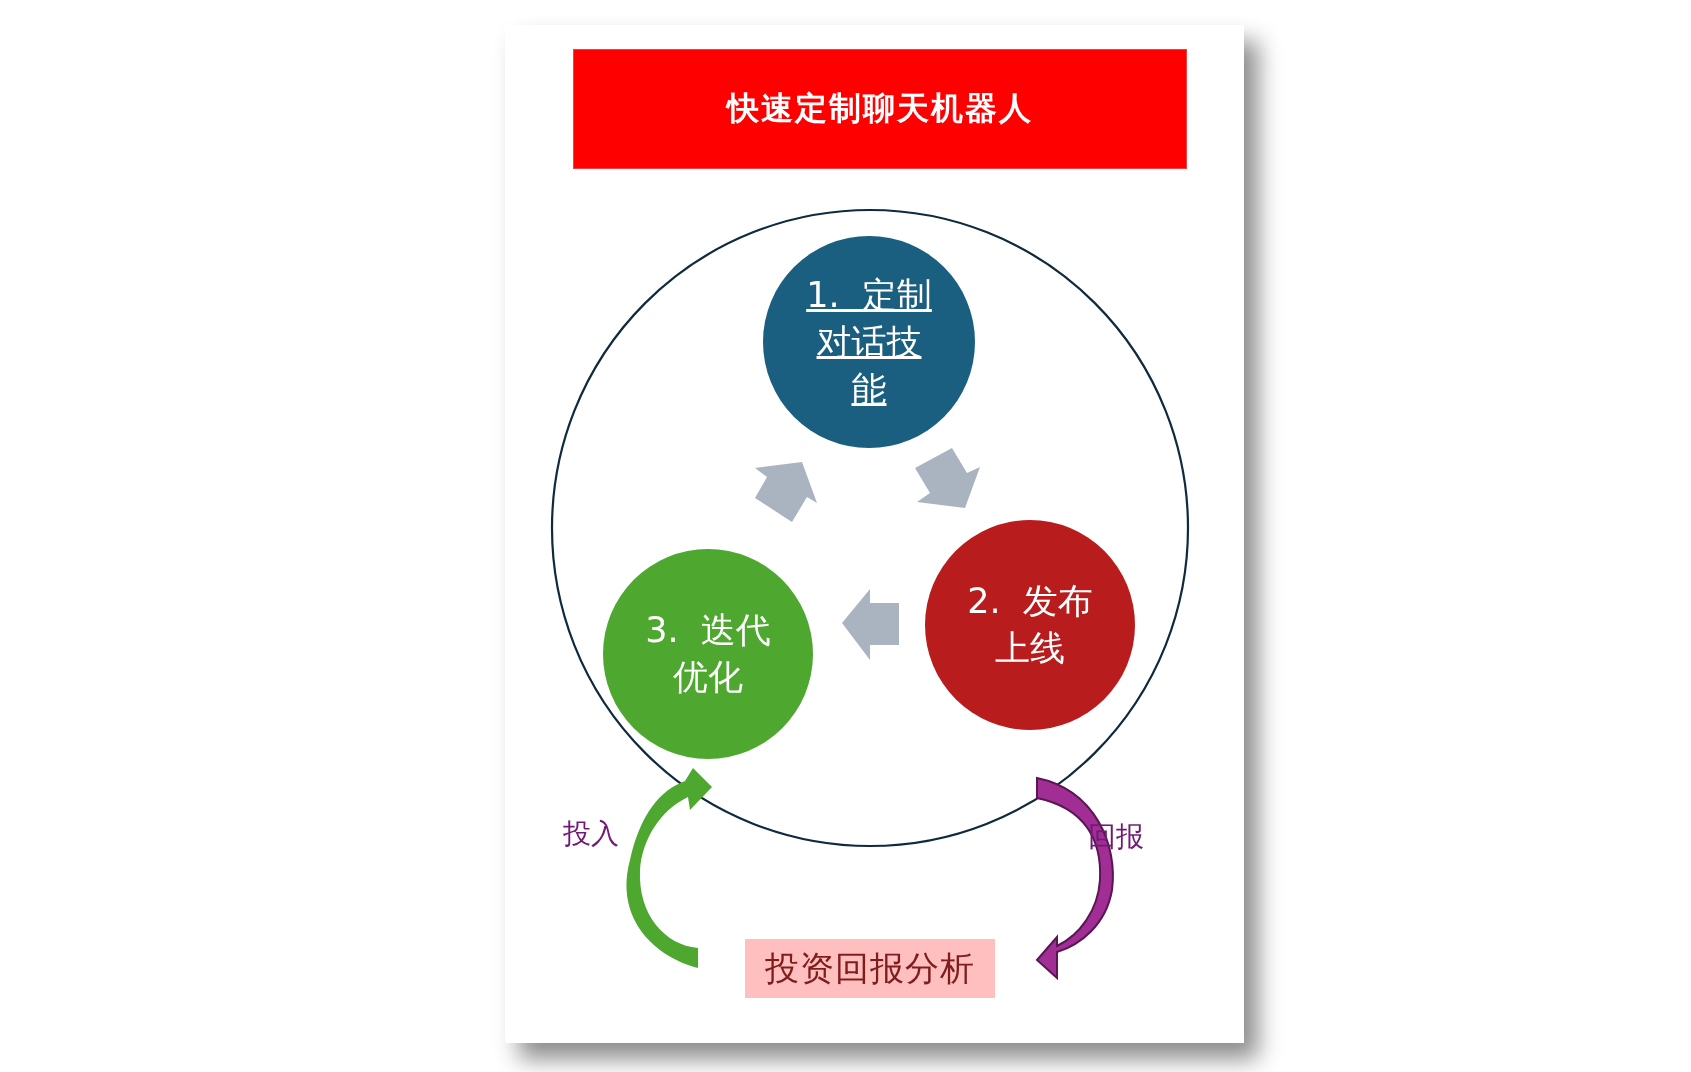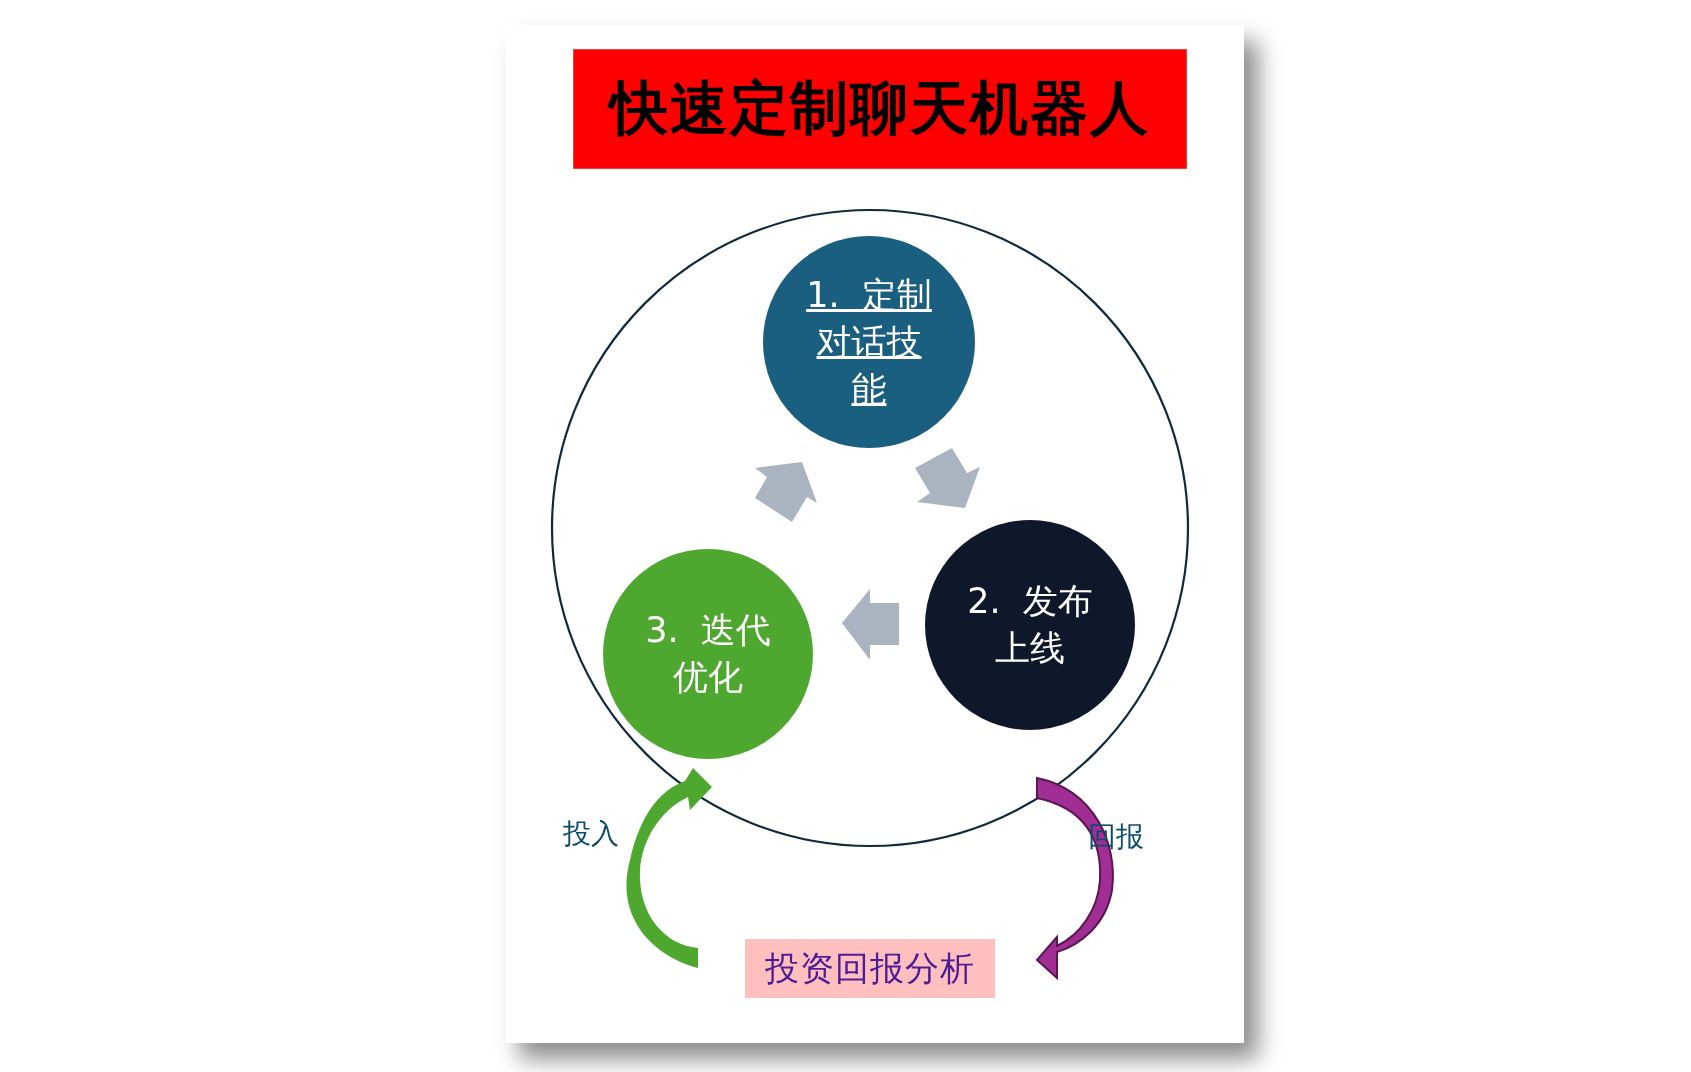--- a/index.html
+++ b/index.html
@@ -2,37 +2,37 @@
 <html><head>
 <meta charset="utf-8">
 <style>
   html, body { margin:0; padding:0; }
   body { width:1691px; height:1072px; background:#ffffff; position:relative; overflow:hidden;
          font-family:"DejaVu Sans","Liberation Sans",sans-serif; }
   .page { position:absolute; left:505px; top:25px; width:739px; height:1018px; background:#ffffff;
           box-shadow: 14px 16px 22px rgba(0,0,0,0.45); }
   .title-box { position:absolute; left:573px; top:49px; width:614px; height:120px; background:#ff0000;
                border:1px solid #f04040; box-sizing:border-box; display:flex; align-items:center; justify-content:center; }
-  .title-text { color:#000000; font-size:58px; font-weight:bold; letter-spacing:2px; }
+  .title-text { color:#ffffff; font-size:32px; font-weight:bold; letter-spacing:2px; }
   svg.diagram { position:absolute; left:0; top:0; }
   .node { position:absolute; border-radius:50%; display:flex; align-items:center; justify-content:center;
           text-align:center; color:#ffffff; font-size:35px; line-height:47px; }
   .node span { display:block; }
   .node-1 { left:763px; top:236px; width:212px; height:212px;text-decoration:underline; }
   .node-1 .txt { width:150px; }
   .node-2 { left:925px; top:520px; width:210px; height:210px; }
   .node-2 .txt { width:150px; }
   .node-3 { left:603px; top:549px; width:210px; height:210px; }
   .node-3 .txt { width:150px; }
-  .side-label { position:absolute; color:#0c4a6e; font-size:28px; }
+  .side-label { position:absolute; color:#701a75; font-size:28px; }
   .label-invest { left:563px; top:815px; }
   .label-return { left:1088px; top:818px; }
   .roi-box { position:absolute; left:745px; top:939px; width:250px; height:59px; background:#ffbfbf;
              display:flex; align-items:center; justify-content:center; }
-  .roi-text { color:#4c1d95; font-size:34px; letter-spacing:1px; }
+  .roi-text { color:#7f1d1d; font-size:34px; letter-spacing:1px; }
 </style>
 </head>
 <body>
 
 <div class="page"></div>
 
 <div class="title-box">
   <span class="title-text">快速定制聊天机器人</span>
 </div>
 
@@ -50,21 +50,21 @@
 </svg>
 
 <div class="node node-1" style="background:#1a5e80;">
   <div class="txt">
     <span style="white-space:pre;">1.  定制</span>
     <span>对话技</span>
     <span>能</span>
   </div>
 </div>
 
-<div class="node node-2" style="background:#0f172a;">
+<div class="node node-2" style="background:#b91c1c;">
   <div class="txt">
     <span style="white-space:pre;">2.  发布</span>
     <span>上线</span>
   </div>
 </div>
 
 <div class="node node-3" style="background:#4ea72e;">
   <div class="txt">
     <span style="white-space:pre;">3.  迭代</span>
     <span>优化</span>

